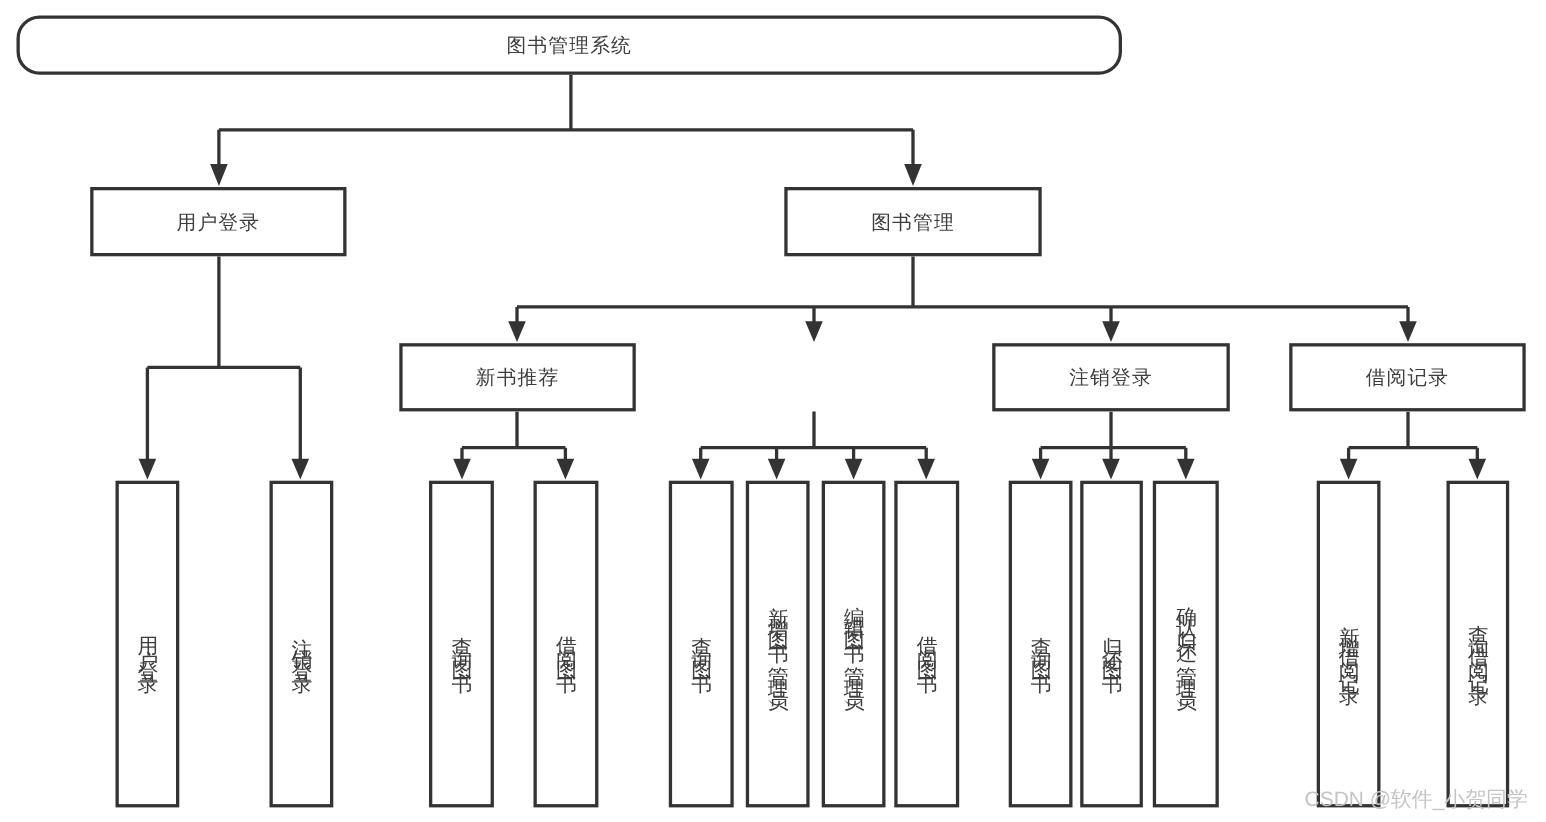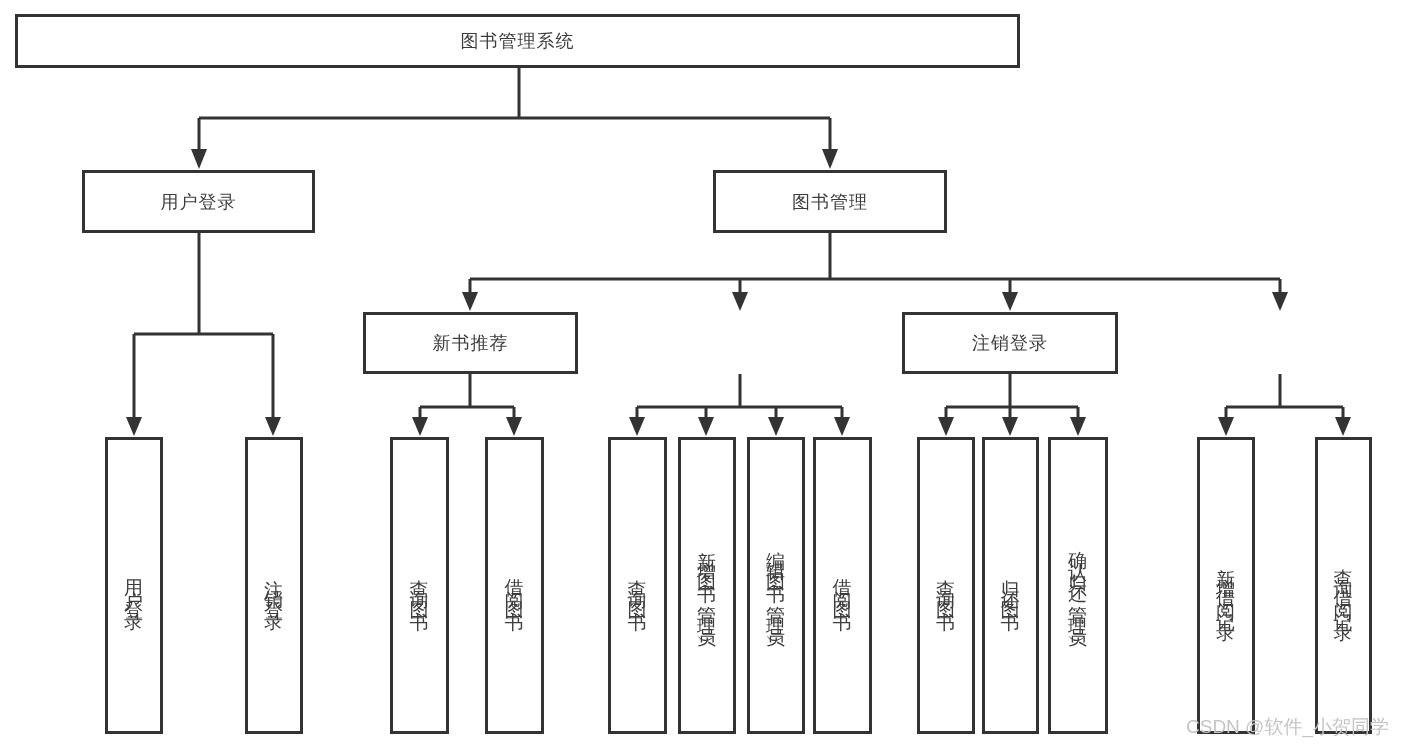--- a/index.html
+++ b/index.html
@@ -94,27 +94,28 @@
       <polygon points="1070,417 1086,417 1078,436"></polygon>
     </g>
 
     <g>
       <path d="M1280 374 V407 M1226 407 H1343 M1226 407 V418 M1343 407 V418"></path>
       <polygon points="1218,417 1234,417 1226,436"></polygon>
       <polygon points="1335,417 1351,417 1343,436"></polygon>
     </g>
   </svg>
 
-  <div class="node hbox" style="left:15px;top:14px;width:1005px;height:54px;">图书管理系统</div>
+  <div class="node hbox" style="left:15px;top:14px;width:1005px;height:54px;border-radius:21px;">图书管理系统</div>
 
   <div class="node hbox" style="left:82px;top:170px;width:233px;height:63px;">用户登录</div>
   <div class="node hbox" style="left:713px;top:170px;width:234px;height:63px;">图书管理</div>
 
   <div class="node hbox" style="left:363px;top:312px;width:215px;height:62px;">新书推荐</div>
   <div class="node hbox" style="left:902px;top:312px;width:216px;height:62px;">注销登录</div>
+  <div class="node hbox" style="left:1172px;top:312px;width:215px;height:62px;">借阅记录</div>
 
   <div class="node vbox" style="left:105px;width:58px;">
     <span class="vtext">用户登录</span>
   </div>
   <div class="node vbox" style="left:245px;width:58px;">
     <span class="vtext">注销登录</span>
   </div>
 
   <div class="node vbox" style="left:390px;width:59px;">
     <span class="vtext">查询图书</span>

